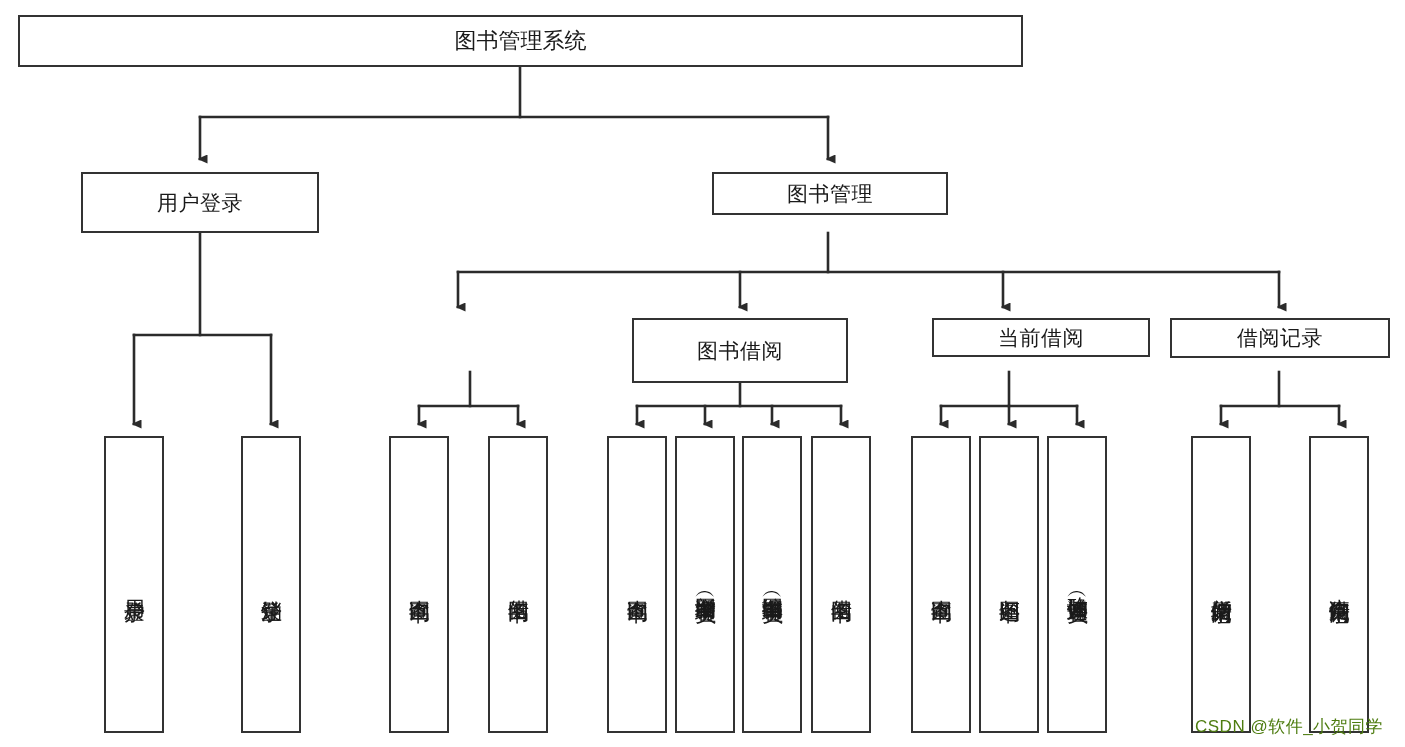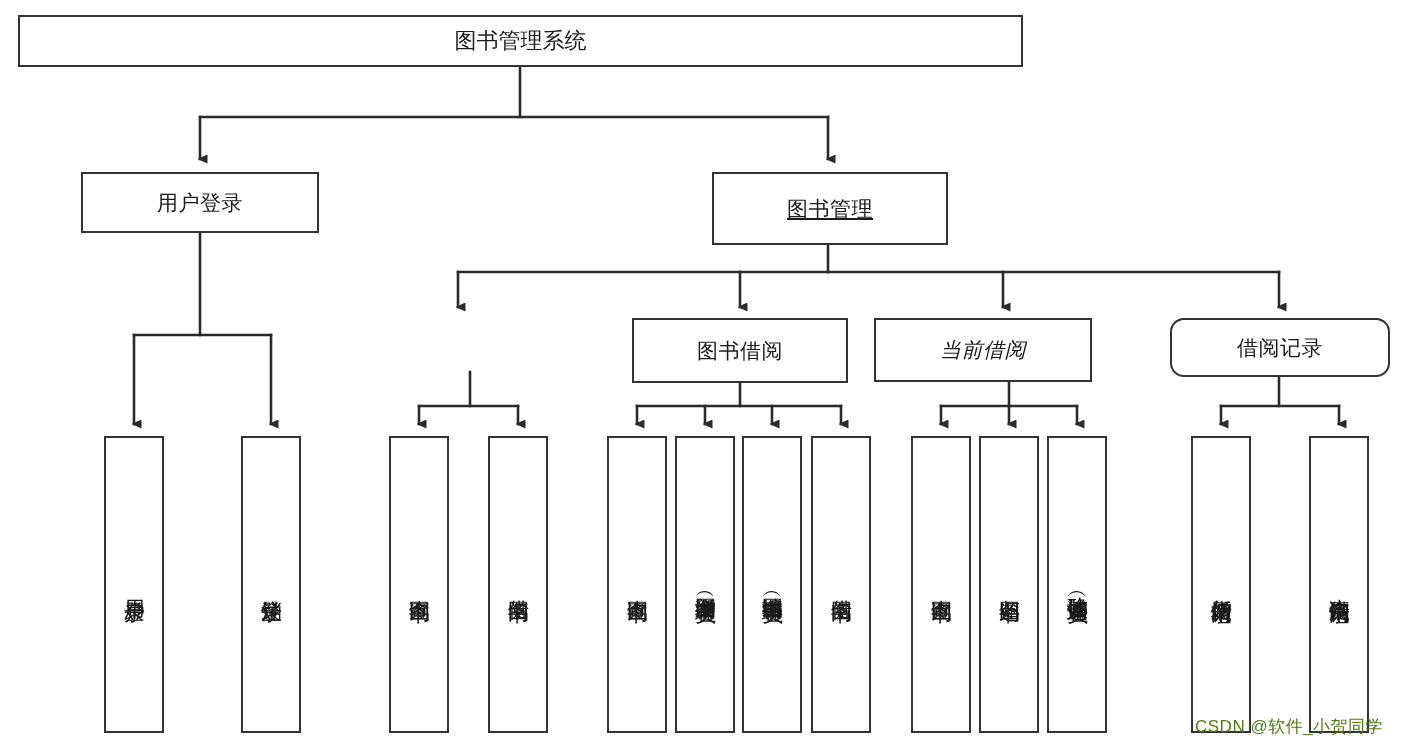--- a/index.html
+++ b/index.html
@@ -130,31 +130,31 @@
     </g>
   </svg>
 
   <div class="node root" style="left:18px; top:15px; width:1005px; height:52px;">
     <span>图书管理系统</span>
   </div>
 
   <div class="node h" style="left:81px; top:172px; width:238px; height:61px;">
     <span>用户登录</span>
   </div>
-  <div class="node h" style="left:712px; top:172px; width:236px; height:73px;text-decoration:underline;">
+  <div class="node h" style="left:712px; top:172px; width:236px; height:43px;">
     <span>图书管理</span>
   </div>
 
   <div class="node h" style="left:632px; top:318px; width:216px; height:65px;">
     <span>图书借阅</span>
   </div>
-  <div class="node h" style="left:874px; top:318px; width:218px; height:64px;font-style:italic;">
+  <div class="node h" style="left:932px; top:318px; width:218px; height:39px;">
     <span>当前借阅</span>
   </div>
-  <div class="node h" style="left:1170px; top:318px; width:220px; height:59px;border-radius:14px;">
+  <div class="node h" style="left:1170px; top:318px; width:220px; height:40px;">
     <span>借阅记录</span>
   </div>
 
   <div class="node leaf" style="left:104px; top:436px; width:60px; height:297px;">
     <div class="leaf-inner">
       <span class="vtext">用户登录</span>
     </div>
   </div>
   <div class="node leaf" style="left:241px; top:436px; width:60px; height:297px;">
     <div class="leaf-inner">

